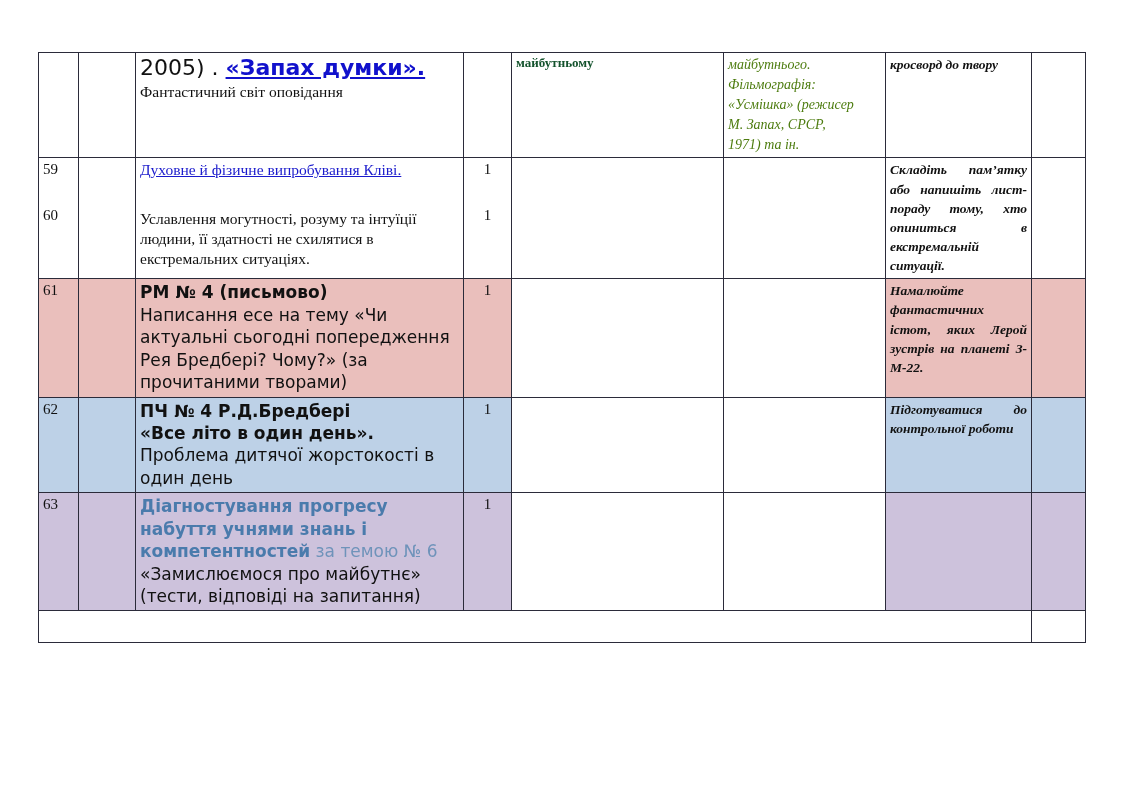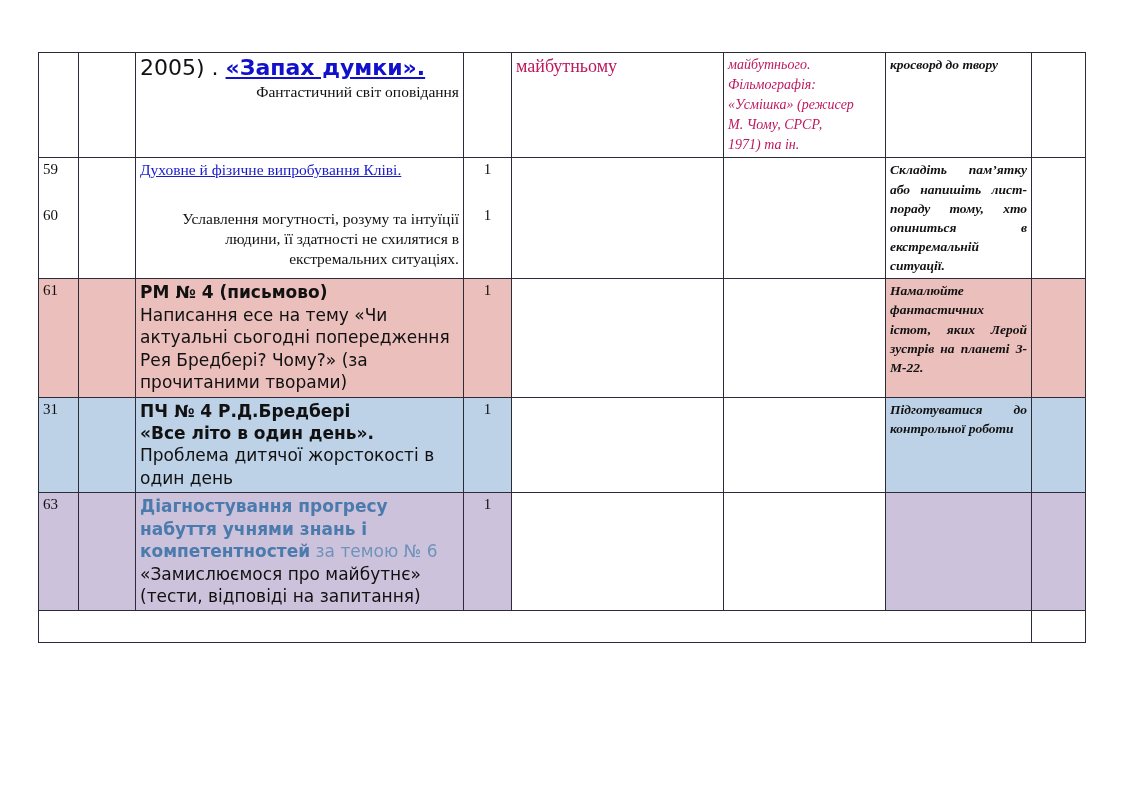--- a/index.html
+++ b/index.html
@@ -64,21 +64,20 @@
     line-height: 1.2;
     color: #111111;
     text-align: center;
     padding-top: 4px;
   }
   .serif-body {
     font-family: "Liberation Serif", serif;
     font-size: 15.5px;
     line-height: 1.30;
     color: #111111;
-    text-align: right;
   }
   .sans-body {
     font-family: "DejaVu Sans", sans-serif;
     font-size: 17px;
     line-height: 1.32;
     color: #111111;
   }
   .sans-big {
     font-family: "DejaVu Sans", sans-serif;
     font-size: 22px;
@@ -104,28 +103,29 @@
     font-style: italic;
     font-weight: bold;
     color: #111111;
     text-align: justify;
   }
   .ital-plain {
     font-family: "Liberation Serif", serif;
     font-size: 14px;
     line-height: 1.42;
     font-style: italic;
-    color: #be185d;
+    color: #4d7c0f;
     text-align: justify;
   }
   .tiny-serif {
     font-family: "Liberation Serif", serif;
-    font-size: 18px;
+    font-size: 13px;
     line-height: 1.3;
-    color: #be185d;
+    color: #14532d;
+    font-weight: bold;
   }
   .diag-head {
     color: #4a7bac;
     font-weight: bold;
   }
   .diag-sub {
     color: #6f93ba;
     font-weight: normal;
     text-align: right;
   }
@@ -167,21 +167,21 @@
           <span></span>
         </td>
         <td class="fill-white">
           <div class="tiny-serif">майбутньому</div>
         </td>
         <td class="fill-white">
           <div class="ital-plain">
             <span class="blk">майбутнього.</span>
             <span class="blk">Фільмографія:</span>
             <span class="blk">«Усмішка» (режисер</span>
-            <span class="blk">М. Чому, СРСР,</span>
+            <span class="blk">М. Запах, СРСР,</span>
             <span class="blk">1971) та ін.</span>
           </div>
         </td>
         <td class="fill-white">
           <div class="ital-note">кросворд   до твору</div>
         </td>
         <td class="fill-white">
           <span></span>
         </td>
       </tr>
@@ -242,21 +242,21 @@
         <td class="fill-pink">
           <div class="ital-note">Намалюйте фантастичних істот, яких Лерой зустрів на планеті З-М-22.</div>
         </td>
         <td class="fill-pink">
           <span></span>
         </td>
       </tr>
 
       <tr>
         <td class="num fill-blue">
-          <span>31</span>
+          <span>62</span>
         </td>
         <td class="fill-blue">
           <span></span>
         </td>
         <td class="fill-blue">
           <div class="sans-body sans-bold">ПЧ  № 4 Р.Д.Бредбері</div>
           <div class="sans-body sans-bold">«Все літо в один день».</div>
           <div class="sans-body">Проблема дитячої жорстокості в один день</div>
         </td>
         <td class="hours fill-blue">

